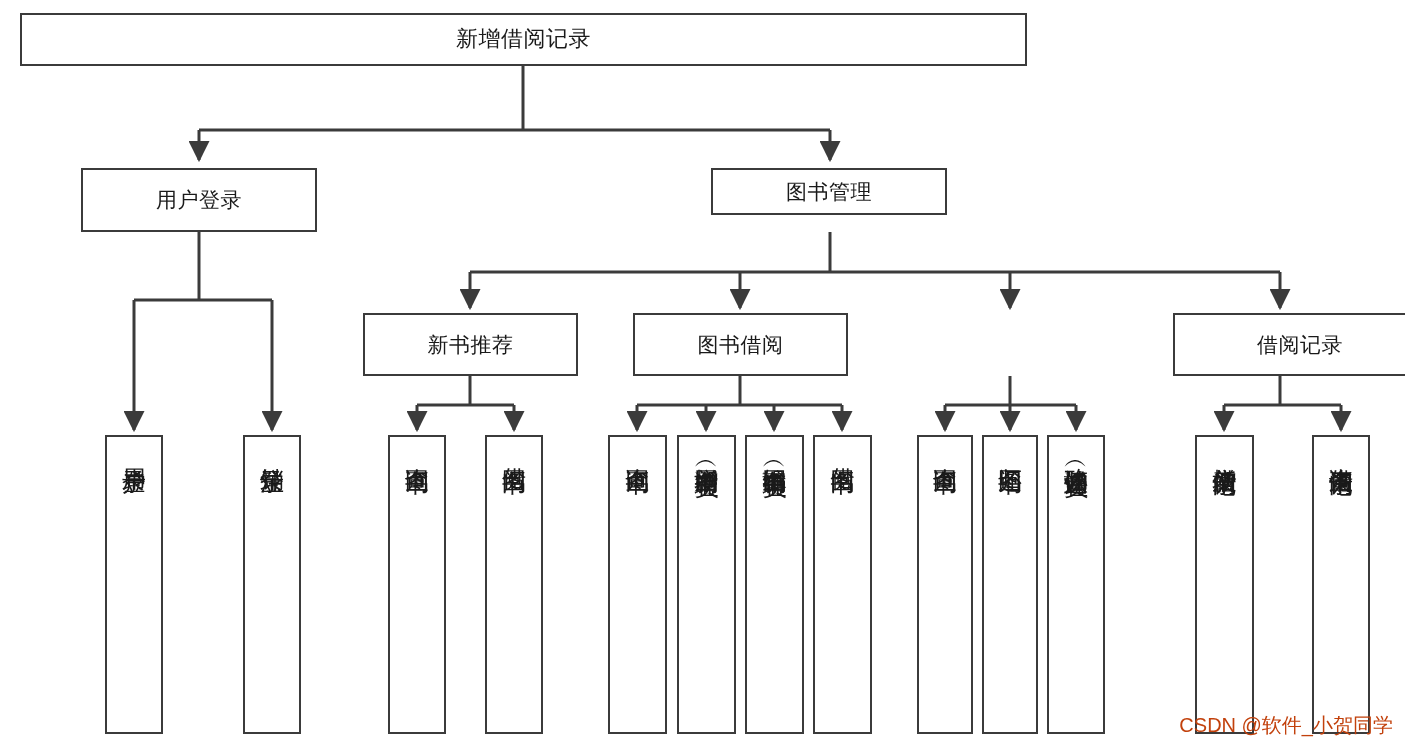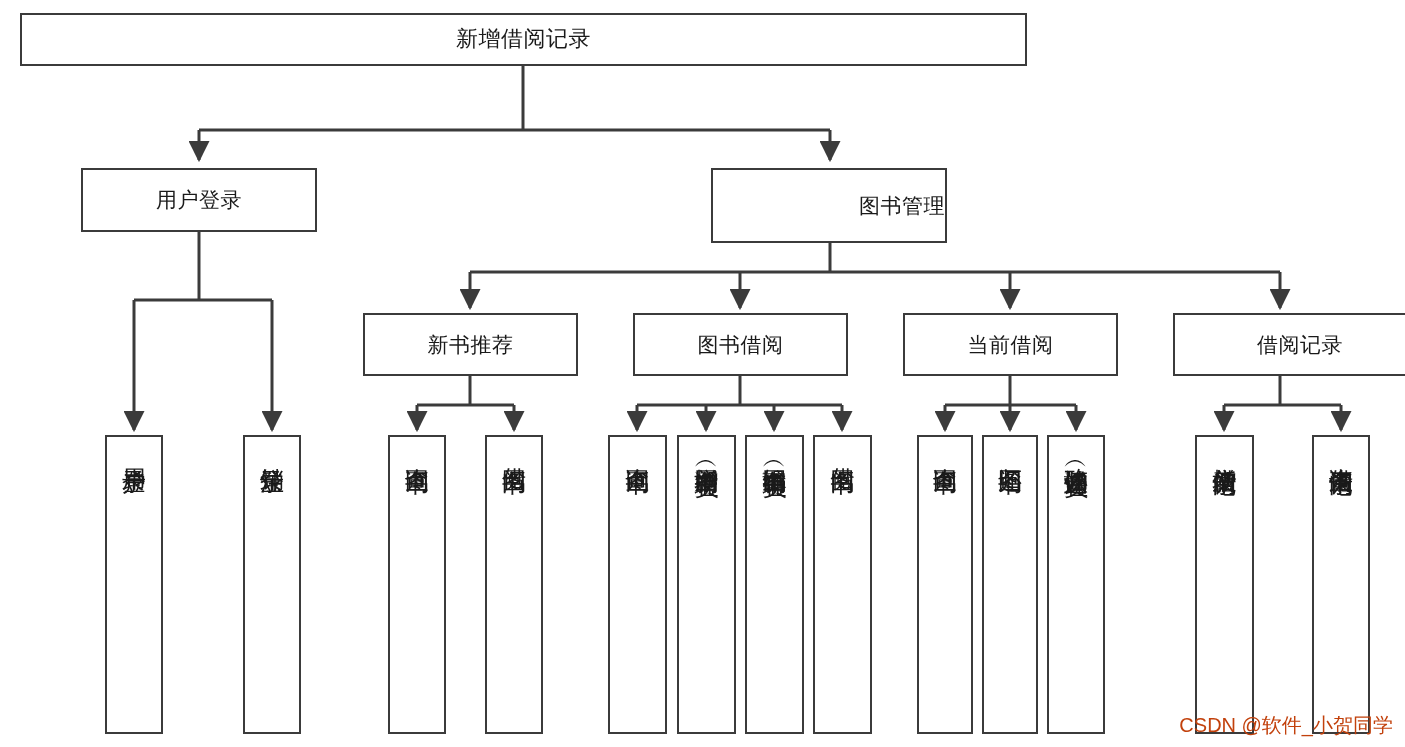--- a/index.html
+++ b/index.html
@@ -130,33 +130,30 @@
     </g>
   </svg>
 
   <div class="node horiz root" style="left:20px; top:13px; width:1007px; height:53px;">
     <span class="node-label">新增借阅记录</span>
   </div>
 
   <div class="node horiz" style="left:81px; top:168px; width:236px; height:64px;">
     <span class="node-label">用户登录</span>
   </div>
-  <div class="node horiz" style="left:711px; top:168px; width:236px; height:75px;justify-content:flex-end;">
+  <div class="node horiz" style="left:711px; top:168px; width:236px; height:47px;">
     <span class="node-label">图书管理</span>
   </div>
 
   <div class="node horiz" style="left:633px; top:313px; width:215px; height:63px;">
     <span class="node-label">图书借阅</span>
   </div>
   <div class="node horiz" style="left:363px; top:313px; width:215px; height:63px;">
     <span class="node-label">新书推荐</span>
   </div>
-  <div class="node horiz" style="left:903px; top:313px; width:215px; height:63px;">
-    <span class="node-label">当前借阅</span>
-  </div>
   <div class="node horiz" style="left:1173px; top:313px; width:254px; height:63px;">
     <span class="node-label">借阅记录</span>
   </div>
 
   <div class="node vert" style="left:105px; top:435px; width:58px; height:299px;">
     <span class="node-label">用户登录</span>
   </div>
   <div class="node vert" style="left:243px; top:435px; width:58px; height:299px;">
     <span class="node-label">注销登录</span>
   </div>

